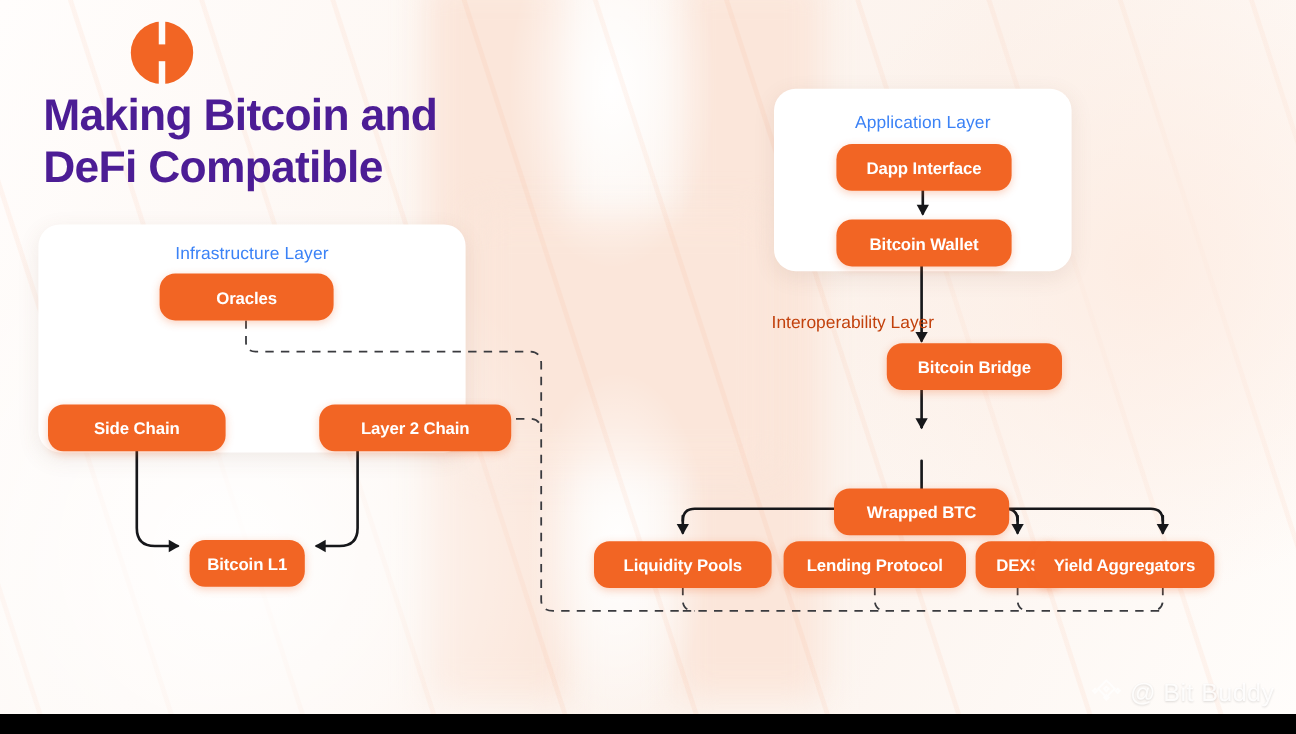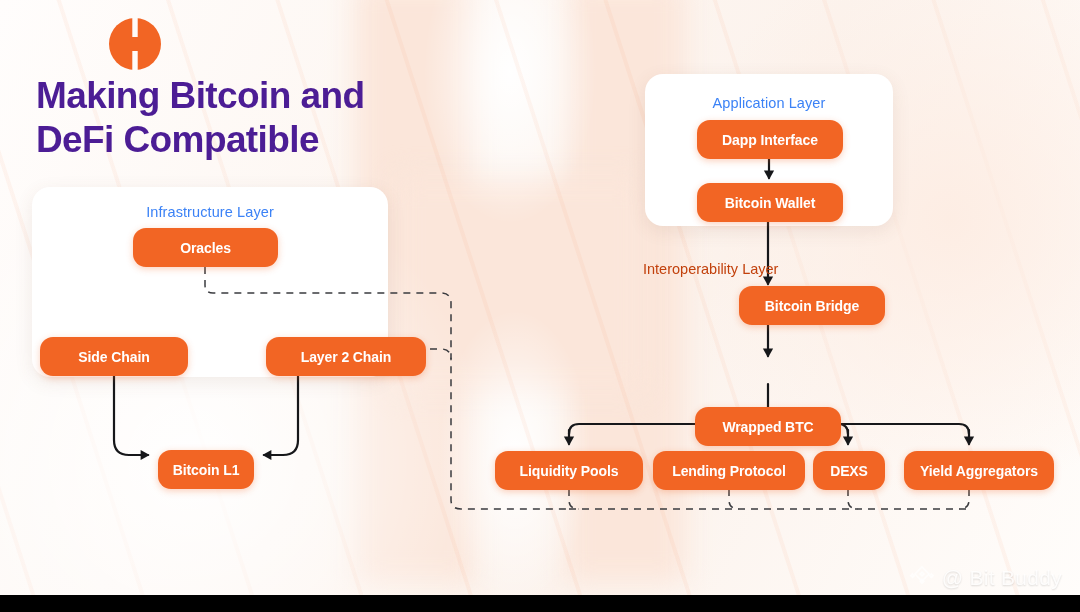--- a/index.html
+++ b/index.html
@@ -316,21 +316,21 @@
   </div>
 
   <div class="pill" style="left:653px; top:451px; width:152px;">
     <span>Lending Protocol</span>
   </div>
 
   <div class="pill" style="left:813px; top:451px; width:72px;">
     <span>DEXS</span>
   </div>
 
-  <div class="pill" style="left:904px; top:451px; width:150px;">
+  <div class="pill" style="left:862px; top:451px; width:150px;">
     <span>Yield Aggregators</span>
   </div>
 
   <div class="credit">
     <svg width="26" height="26" viewBox="0 0 26 26">
       <g fill="none" stroke="rgba(255,255,255,0.88)" stroke-width="1.6">
         <path d="M13 3 L20 10 L13 17 L6 10 Z"></path>
         <path d="M13 8.2 L14.9 10 L13 11.9 L11.1 10 Z"></path>
         <path d="M3.6 10 L5.3 11.7 L3.6 13.4 L1.9 11.7 Z"></path>
         <path d="M22.4 10 L24.1 11.7 L22.4 13.4 L20.7 11.7 Z"></path>

